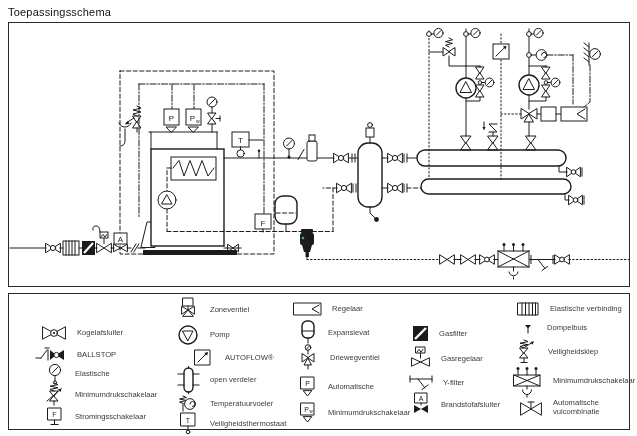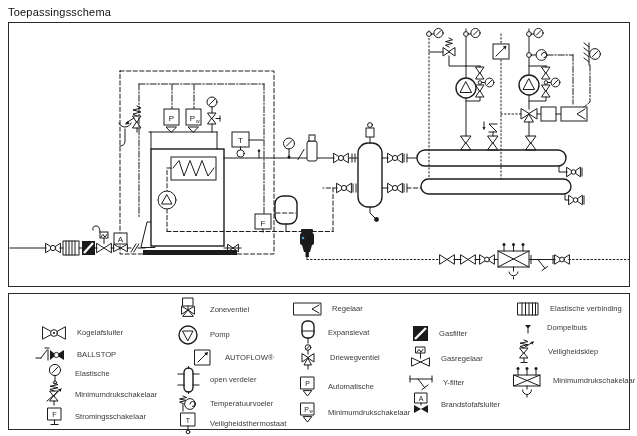--- a/index.html
+++ b/index.html
@@ -548,15 +548,21 @@
           <rect class="ln wf" x="5" y="11" width="26" height="11"></rect>
           <path class="ln" d="M5,11 L31,22 M31,11 L5,22"></path>
           <path class="ln" d="M9,11 V6 M18,11 V6 M27,11 V6"></path>
           <circle class="blk" cx="9" cy="4.5" r="1.5"></circle>
           <circle class="blk" cx="18" cy="4.5" r="1.5"></circle>
           <circle class="blk" cx="27" cy="4.5" r="1.5"></circle>
           <path class="ln" d="M18,22 V25 M13.5,26 A4.5,4.5 0 0 0 22.5,26 M18,31 V33"></path>
         </svg>
       <span class="lab">Minimumdrukschakelaar</span>
     </div>
+    <div class="li" style="left:508px;top:104px">
+      <svg class="ic" width="28" height="20">
+          <path class="ln" d="M4,5 L14,11 L4,17 Z M24,5 L14,11 L24,17 Z M14,11 V4 M11,4 H17"></path>
+        </svg>
+      <span class="lab" style="width:66px">Automatische vulcombinatie</span>
+    </div>
 
   </div>
 </div>
 
 </body></html>

